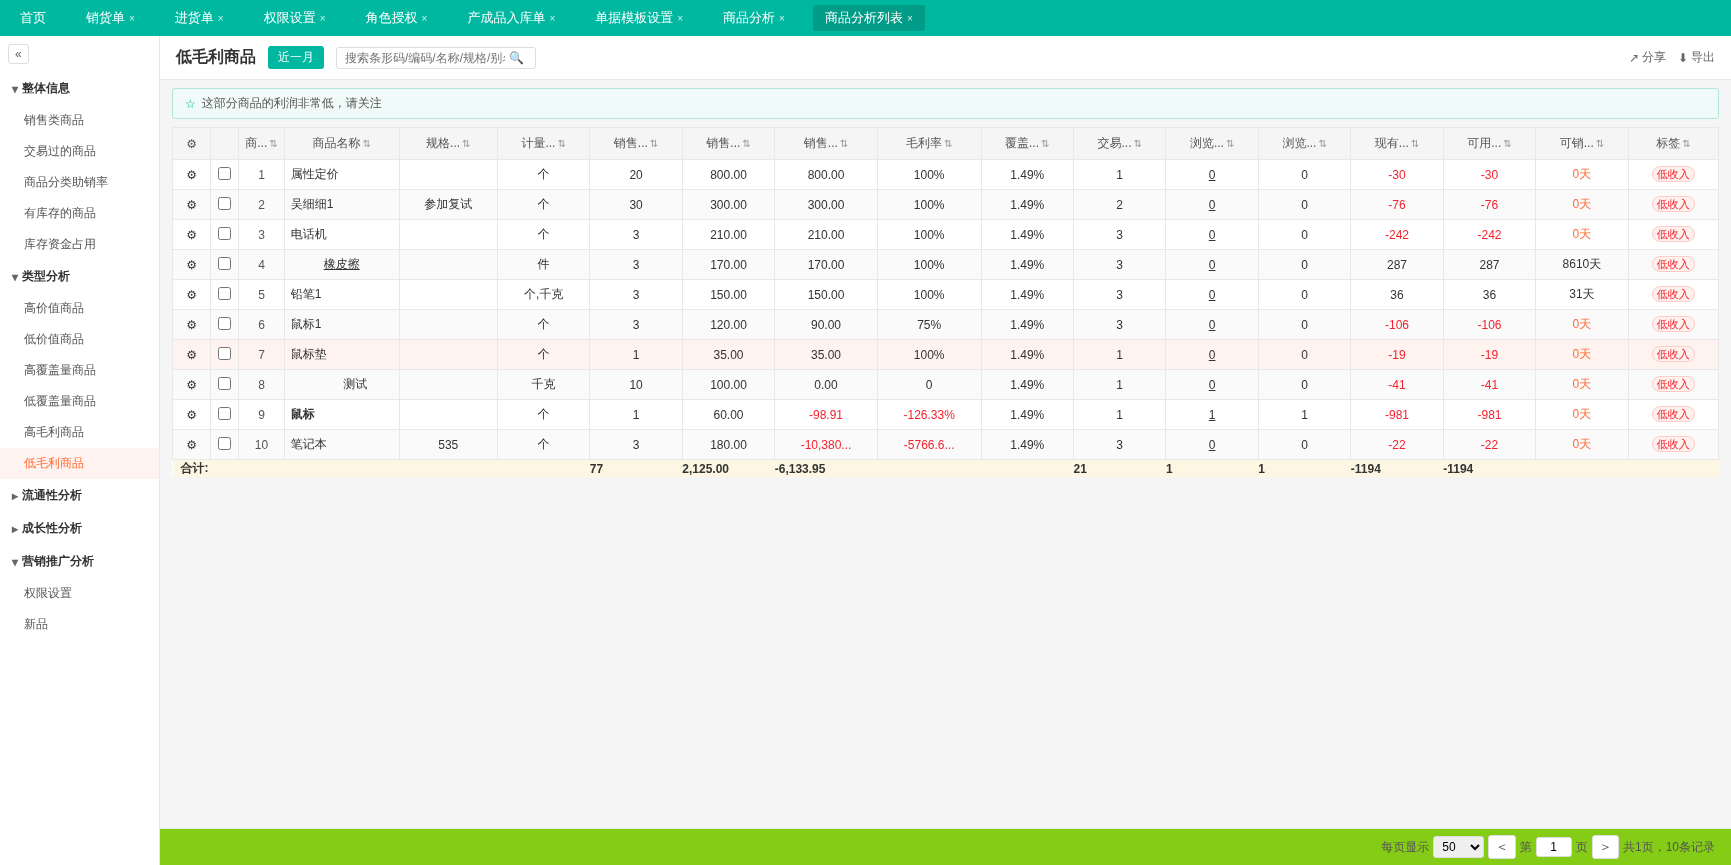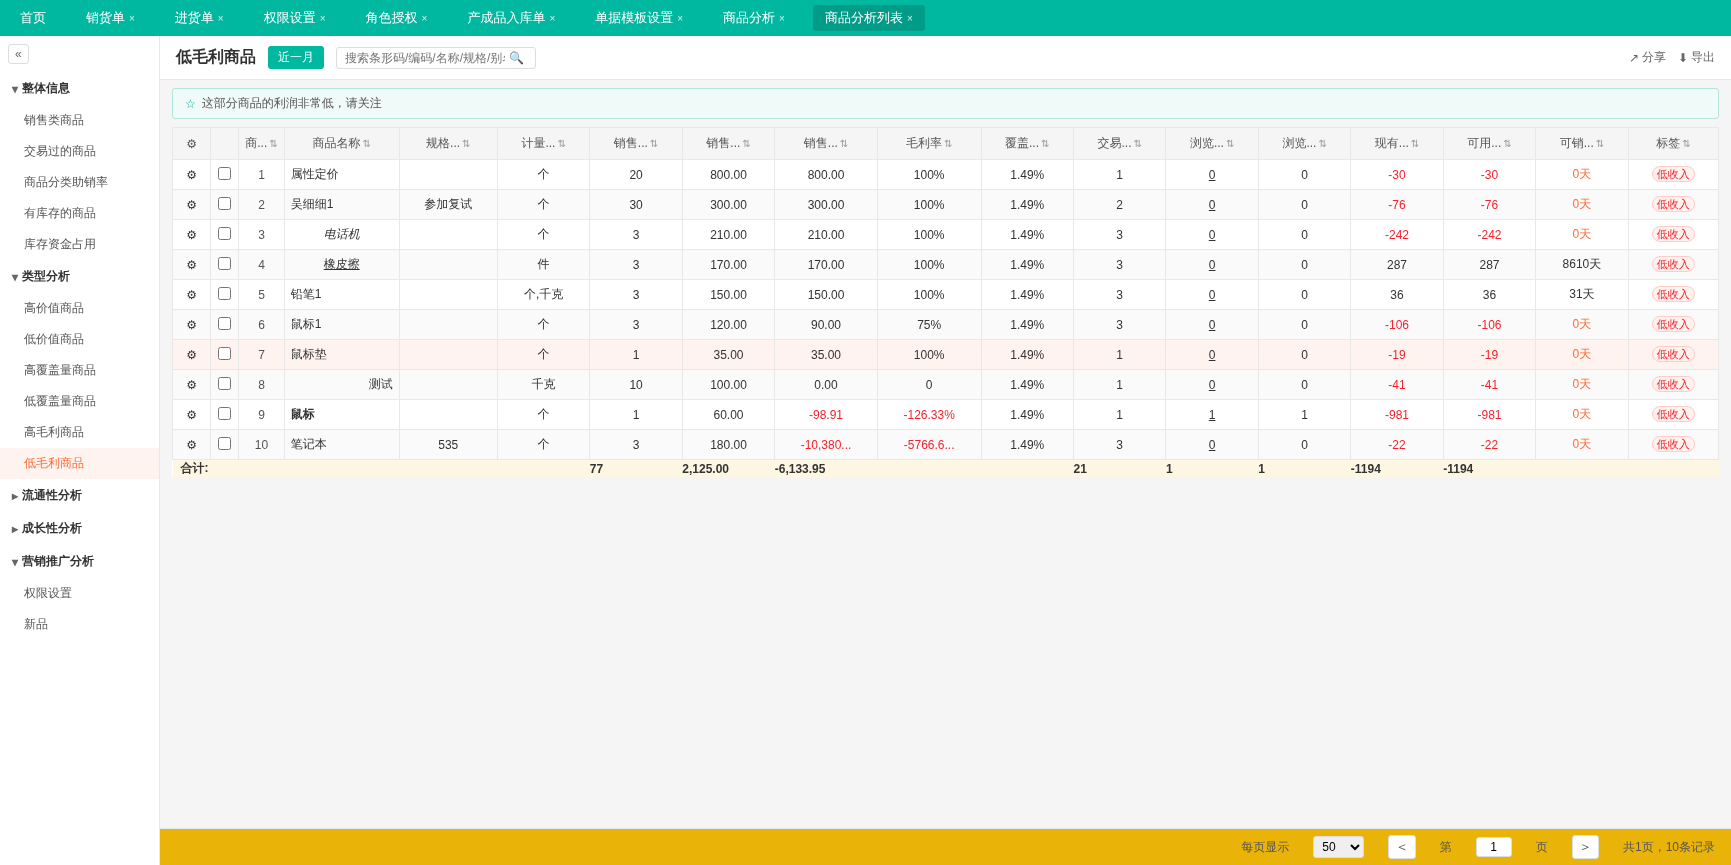--- a/index.html
+++ b/index.html
@@ -186,27 +186,27 @@
       padding: 1px 4px;
       font-size: 11px;
     }
     .underline-link { text-decoration: underline; color: #333; cursor: pointer; }
     
     
     .sort-icon { font-size: 10px; color: #999; margin-left: 2px; }
 
     
     .pagination-bar {
-      background: #eab308;
+      background: #84cc16;
       border-top: 1px solid #e8e8e8;
       padding: 6px 16px;
       display: flex;
       align-items: center;
       justify-content: flex-end;
-      gap: 24px;
+      gap: 4px;
       font-size: 12px;
     }
     .page-size-label { color: #555; }
     .page-size-select {
       border: 1px solid #ddd;
       border-radius: 3px;
       padding: 2px 4px;
       font-size: 12px;
     }
     .page-btn {
@@ -372,21 +372,21 @@
               <td>0</td>
               <td class="td-red">-76</td>
               <td class="td-red">-76</td>
               <td class="td-orange">0天</td>
               <td><span class="tag-low-income">低收入</span></td>
             </tr>
             <tr>
               <td><span style="cursor:pointer">⚙</span></td>
               <td class="checkbox-col"><input type="checkbox" style=""></td>
               <td class="num-col">3</td>
-              <td style="text-align: center; font-style: italic;">电话机</td>
+              <td style="text-align: left;">电话机</td>
               <td></td>
               <td>个</td>
               <td>3</td>
               <td>210.00</td>
               <td>210.00</td>
               <td>100%</td>
               <td>1.49%</td>
               <td>3</td>
               <td><span class="underline-link">0</span></td>
               <td>0</td>
@@ -472,21 +472,21 @@
               <td>0</td>
               <td class="td-red">-19</td>
               <td class="td-red">-19</td>
               <td class="td-orange">0天</td>
               <td><span class="tag-low-income">低收入</span></td>
             </tr>
             <tr>
               <td><span style="cursor:pointer">⚙</span></td>
               <td class="checkbox-col"><input type="checkbox" style=""></td>
               <td class="num-col">8</td>
-              <td style="text-align: right; padding-left: 33px;">测试</td>
+              <td style="text-align: center; padding-left: 33px;">测试</td>
               <td></td>
               <td>千克</td>
               <td>10</td>
               <td>100.00</td>
               <td>0.00</td>
               <td>0</td>
               <td>1.49%</td>
               <td>1</td>
               <td><span class="underline-link">0</span></td>
               <td>0</td>

